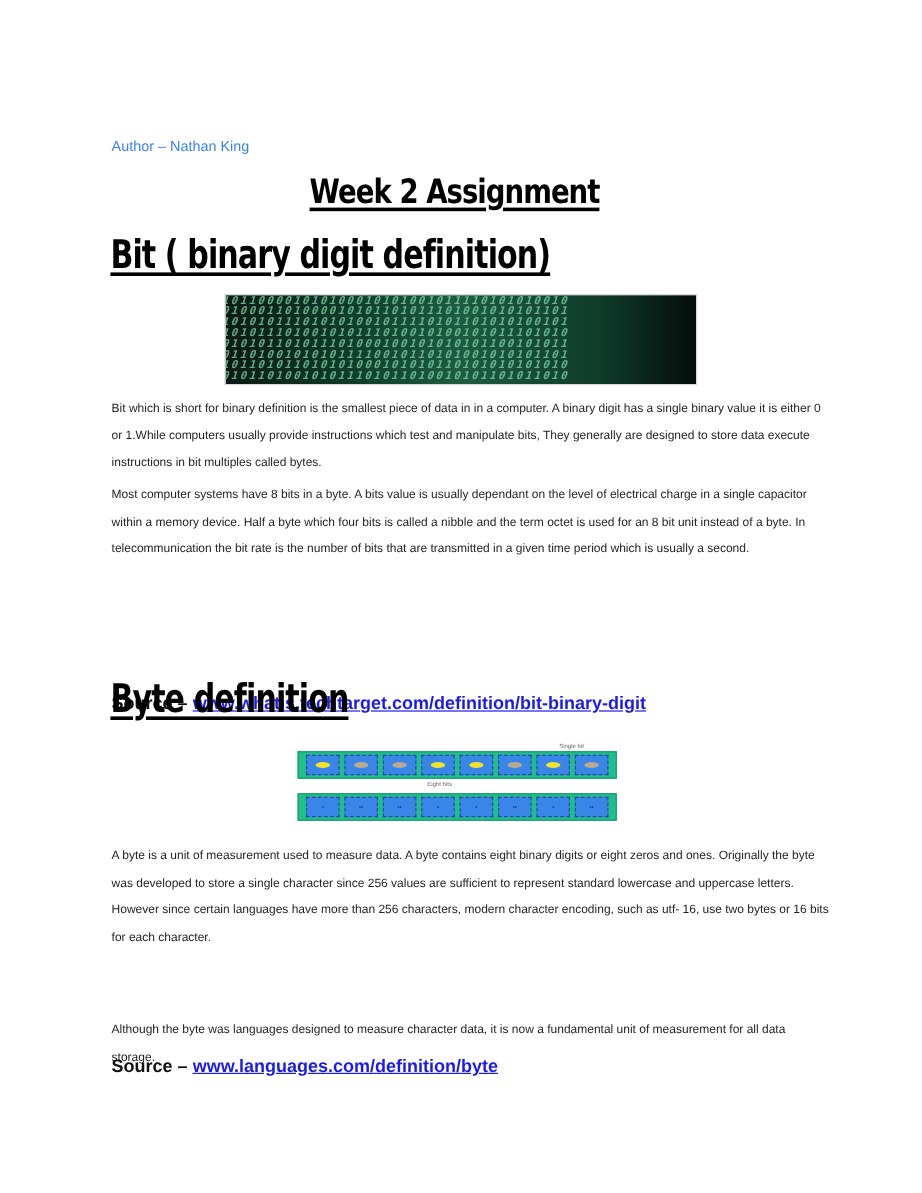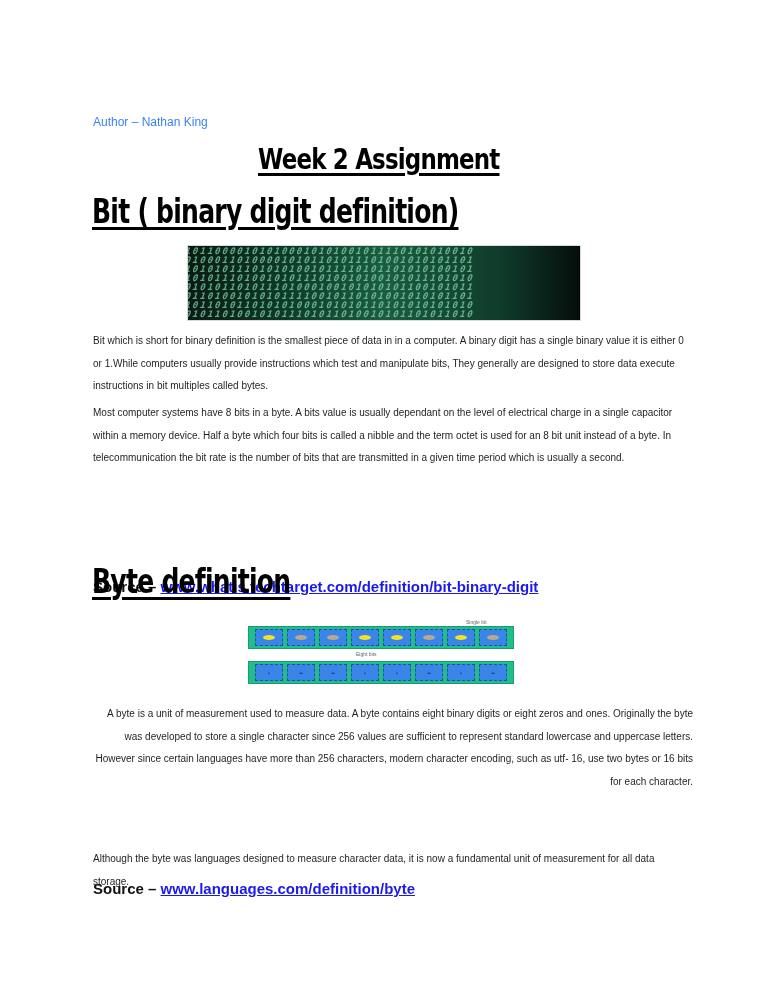--- a/index.html
+++ b/index.html
@@ -10,21 +10,21 @@
     .heavy { font-family: "DejaVu Sans", sans-serif; font-weight: bold; color: #000;
              text-decoration: underline; text-decoration-thickness: 3px;
              text-underline-offset: 4px; letter-spacing: -1px;
              transform-origin: left top; white-space: nowrap; }
     .title { left: 258px; top: 143px; font-size: 28px; transform: scaleX(0.82); }
     .h-bit { left: 92px; top: 192px; font-size: 33px; transform: scaleX(0.76); }
     .h-byte { left: 92px; top: 562px; font-size: 33px; transform: scaleX(0.76); }
     .para { left: 93px; width: 600px; font-size: 10px; line-height: 22.6px; color: #1f1f1f; }
     .p1 { top: 330px; }
     .p2 { top: 402px; }
-    .p3 { top: 703px; text-align: right; }
+    .p3 { top: 703px; }
     .p4 { top: 848px; }
     .source { left: 93px; font-size: 15px; font-weight: bold; color: #111; }
     .source a { color: #1a1aee; text-decoration: underline; text-align: right; }
     .s1 { top: 578px; }
     .s2 { top: 880px; }
     .img-bits { left: 187px; top: 245px; width: 392px; height: 74px;
       border: 1px solid #d8d8d8; overflow: hidden;
       background: linear-gradient(90deg, #0a1a14 0%, #0f3a2a 25%, #1d5c43 50%, #0f3b2b 80%, #050d0a 100%); }
     .img-bits .row { position: absolute; left: -10px; white-space: nowrap;
       font-family: "DejaVu Sans Mono", monospace; font-weight: bold; color: #7fd8a8;

